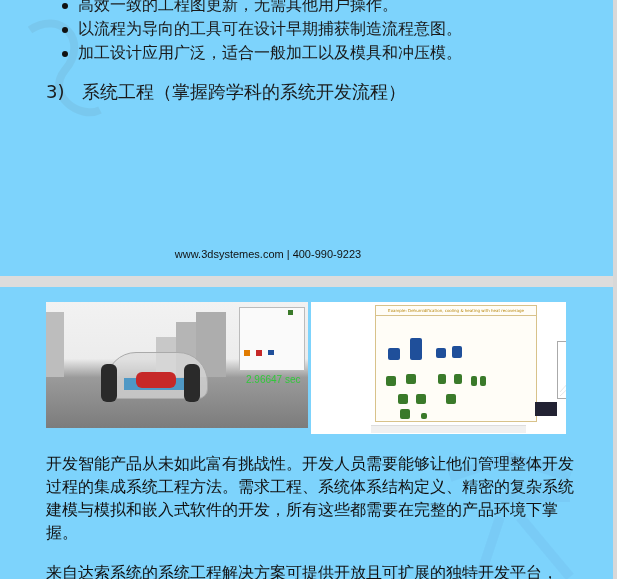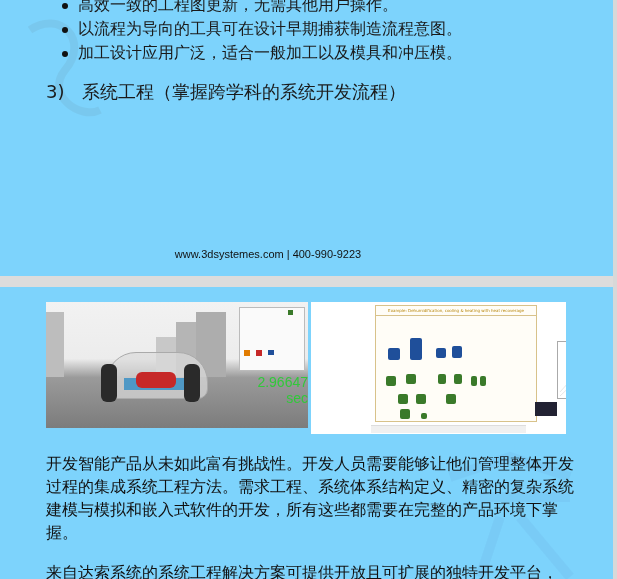--- a/index.html
+++ b/index.html
@@ -60,21 +60,21 @@
     background: rgba(220,220,220,0.7); border-radius: 30px 30px 10px 10px; border: 1px solid #aaa;
   }
   .wheel { position: absolute; width: 16px; height: 38px; background: #2a2a2a; border-radius: 6px; }
   .tank-red { position: absolute; left: 90px; top: 70px; width: 40px; height: 16px; background: #c62828; border-radius: 6px; }
   .tank-blue { position: absolute; left: 78px; top: 76px; width: 60px; height: 12px; background: #3a8fc4; opacity: .85; }
   .inset-diagram {
     position: absolute; left: 193px; top: 5px; width: 64px; height: 62px;
     background: #fafafa; border: 1px solid #bbb; font-size: 5px;
   }
   .sim-time {
-    position: absolute; left: 200px; top: 72px; color: #31c83a; font-size: 14px; font-family: "Liberation Sans", sans-serif; text-align: right;
+    position: absolute; left: 200px; top: 72px; color: #31c83a; font-size: 10px; font-family: "Liberation Sans", sans-serif; text-align: right;
   }
   .gauge {
     position: absolute; left: 201px; top: 85px; width: 50px; height: 50px; border-radius: 50%;
     background: #111; border: 1px solid #333;
   }
   .gauge .needle { position: absolute; left: 24px; top: 0; width: 2px; height: 12px; background: #c62828; }
   .gauge .center {
     position: absolute; left: 12px; top: 12px; width: 26px; height: 26px; border-radius: 50%; background: #444;
     color: #fff; text-align: center; font-size: 8px; line-height: 16px; font-family: "Liberation Sans", sans-serif;
   }

